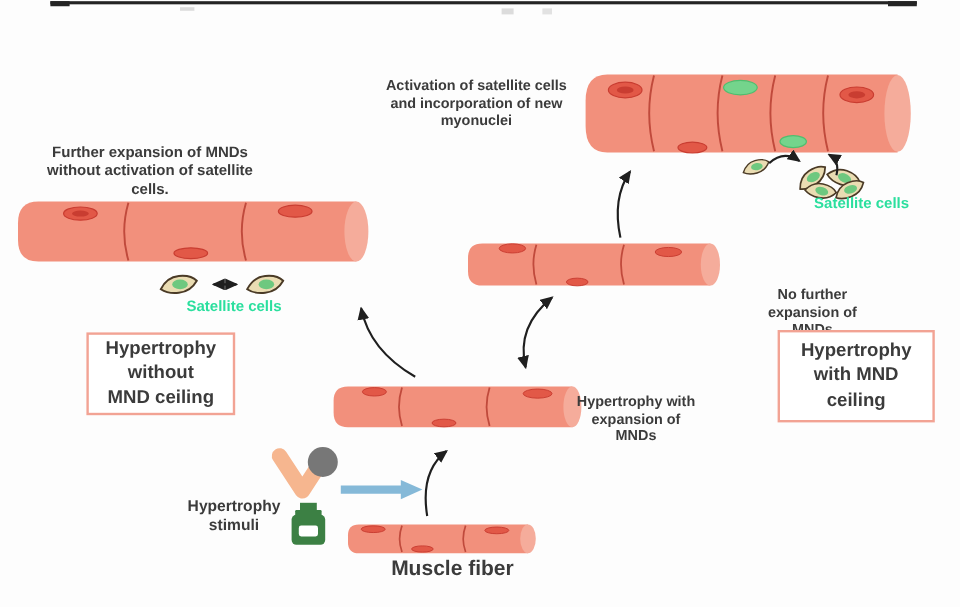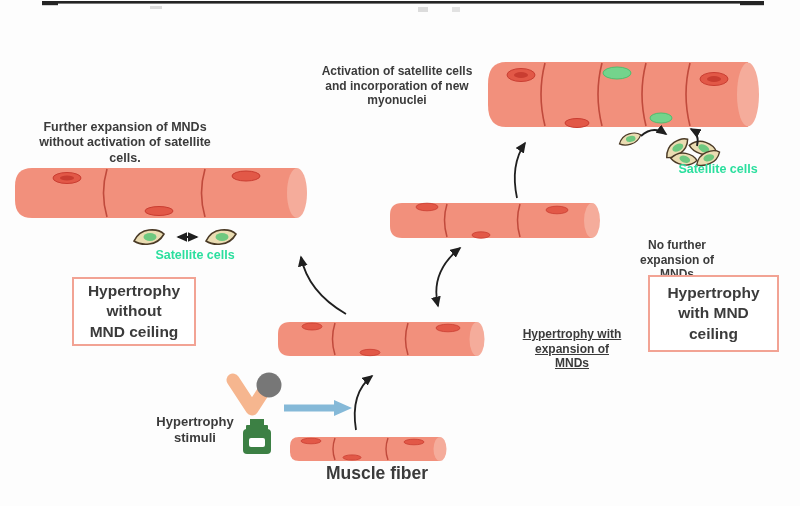--- a/index.html
+++ b/index.html
@@ -152,21 +152,21 @@
 cells.</div>
 
   <div class="ann green" style="left:135px;top:248px;width:120px;font-size:12.5px;">Satellite cells</div>
 
   <div class="ann green" style="left:658px;top:162px;width:120px;font-size:12.5px;">Satellite cells</div>
 
   <div class="ann" style="left:628px;top:207px;width:98px;font-size:12px;line-height:1.22;margin-top:31px;">No further
 expansion of
 MNDs</div>
 
-  <div class="ann" style="left:515px;top:327px;width:114px;font-size:12px;line-height:1.22;text-decoration:underline;">Hypertrophy with
+  <div class="ann" style="left:473px;top:327px;width:114px;font-size:12px;line-height:1.22;">Hypertrophy with
 expansion of
 MNDs</div>
 
   <div class="ann" style="left:148px;top:414px;width:94px;font-size:13px;line-height:1.2;">Hypertrophy
 stimuli</div>
 
   <div class="ann" style="left:313px;top:463px;width:128px;font-size:17.5px;">Muscle fiber</div>
 
   <div class="box" style="left:72px;top:277px;width:120px;height:65px;font-size:15.5px;">Hypertrophy
 without

